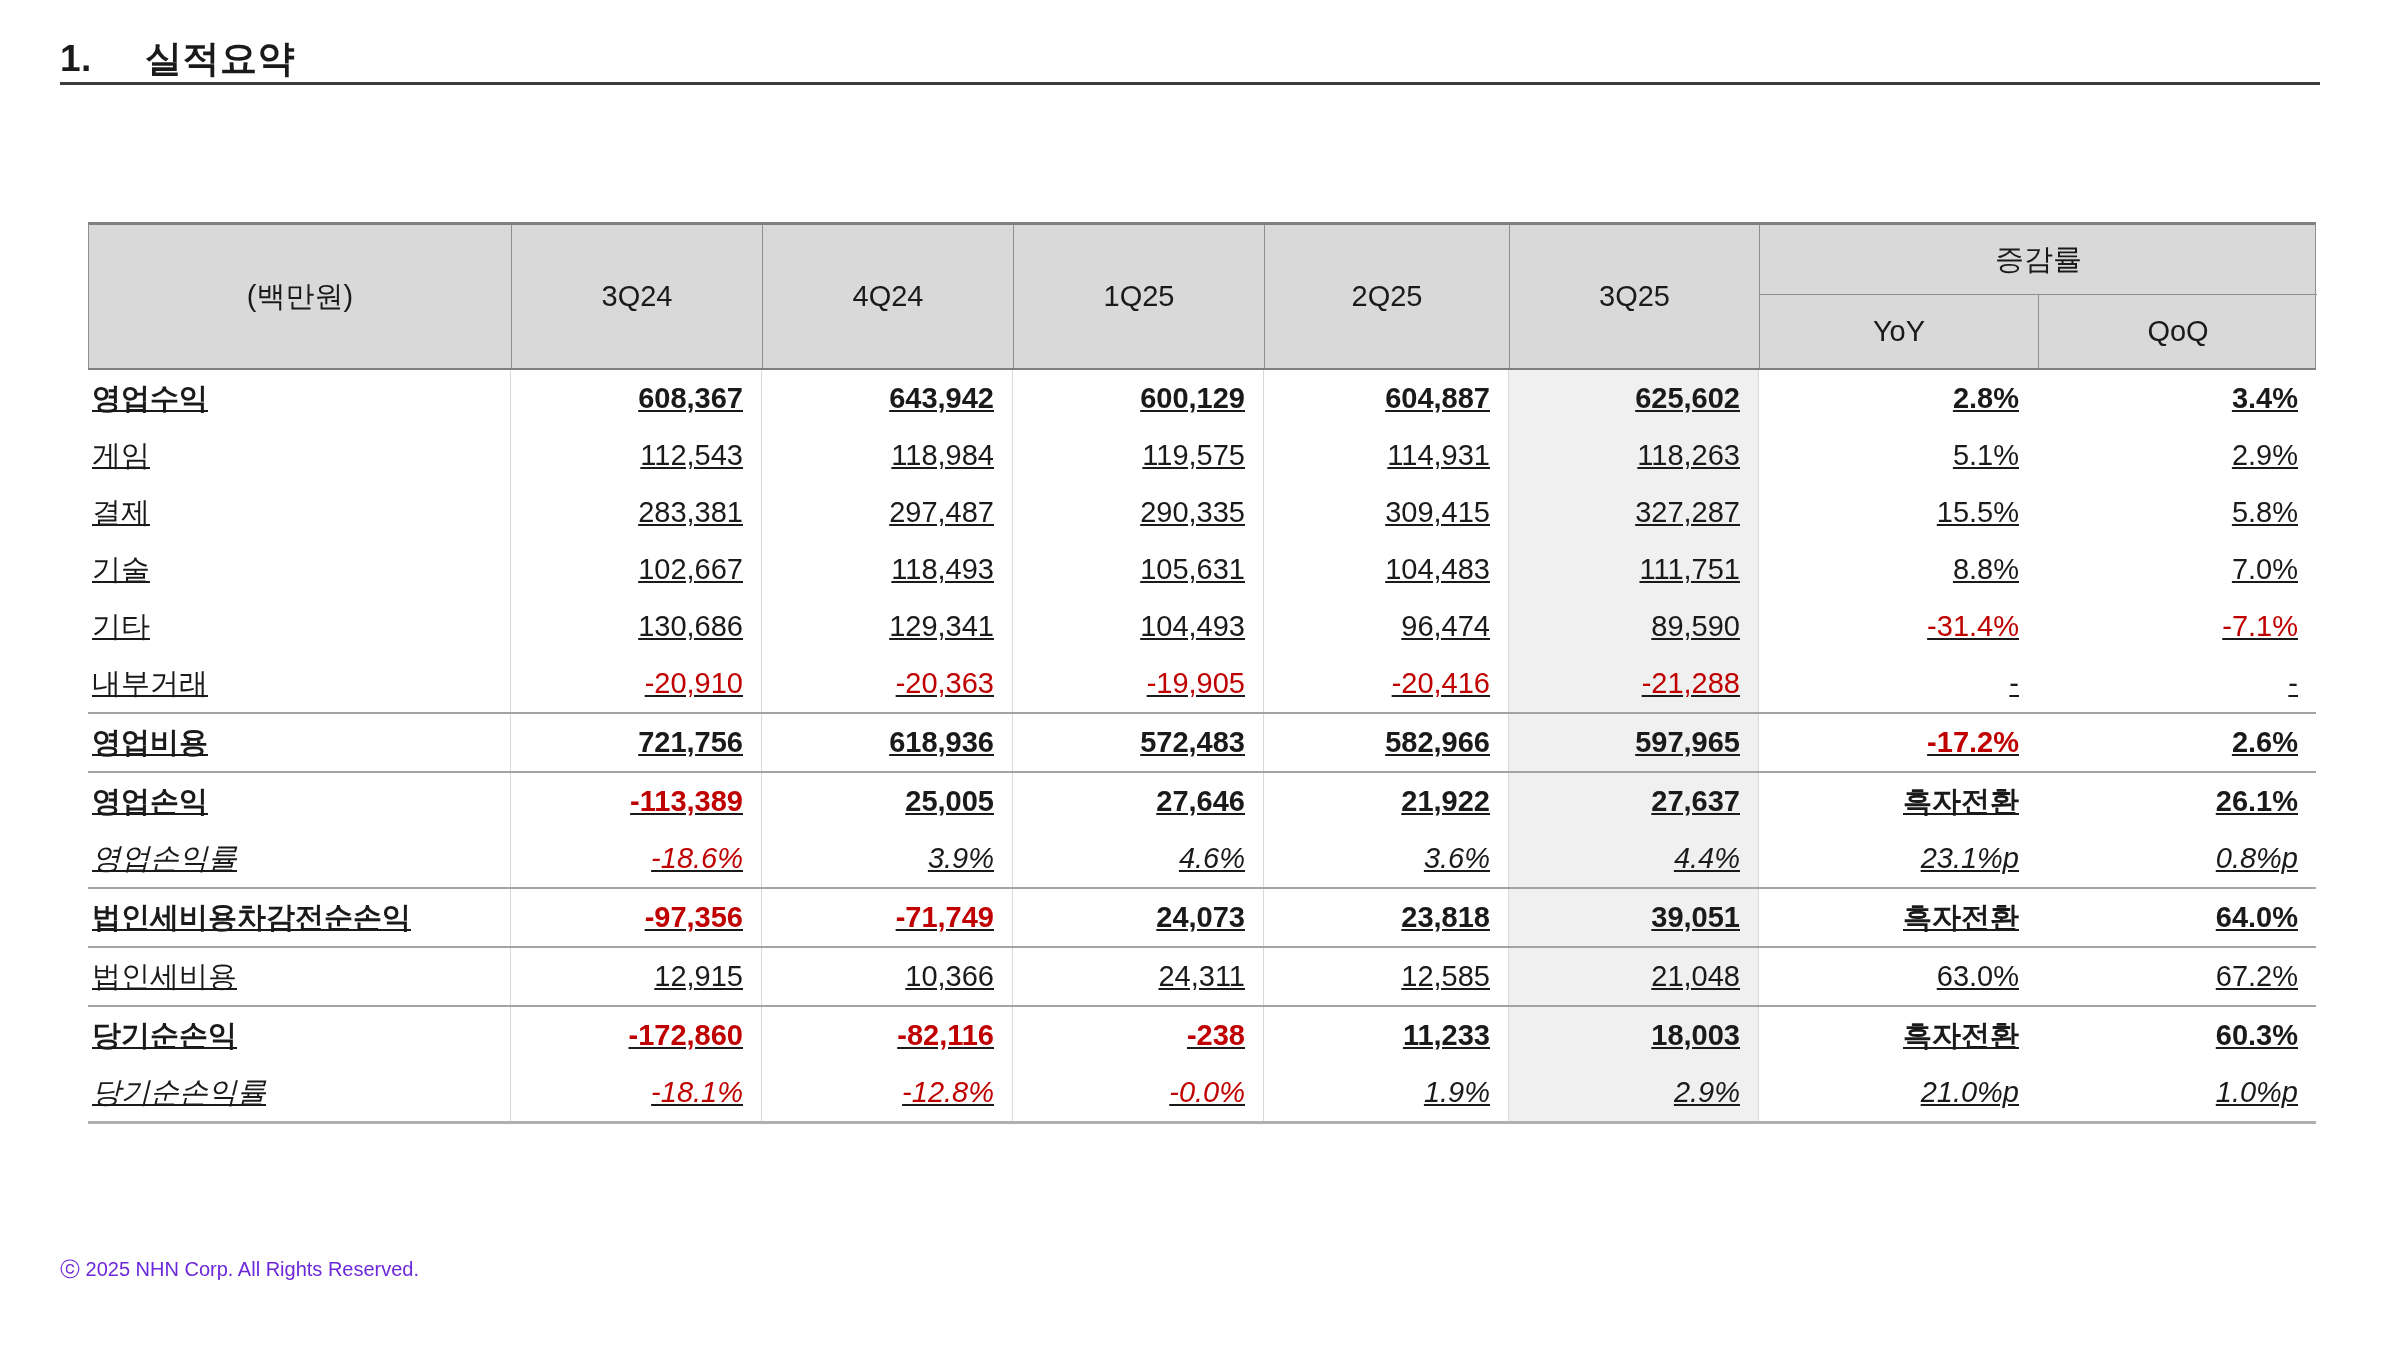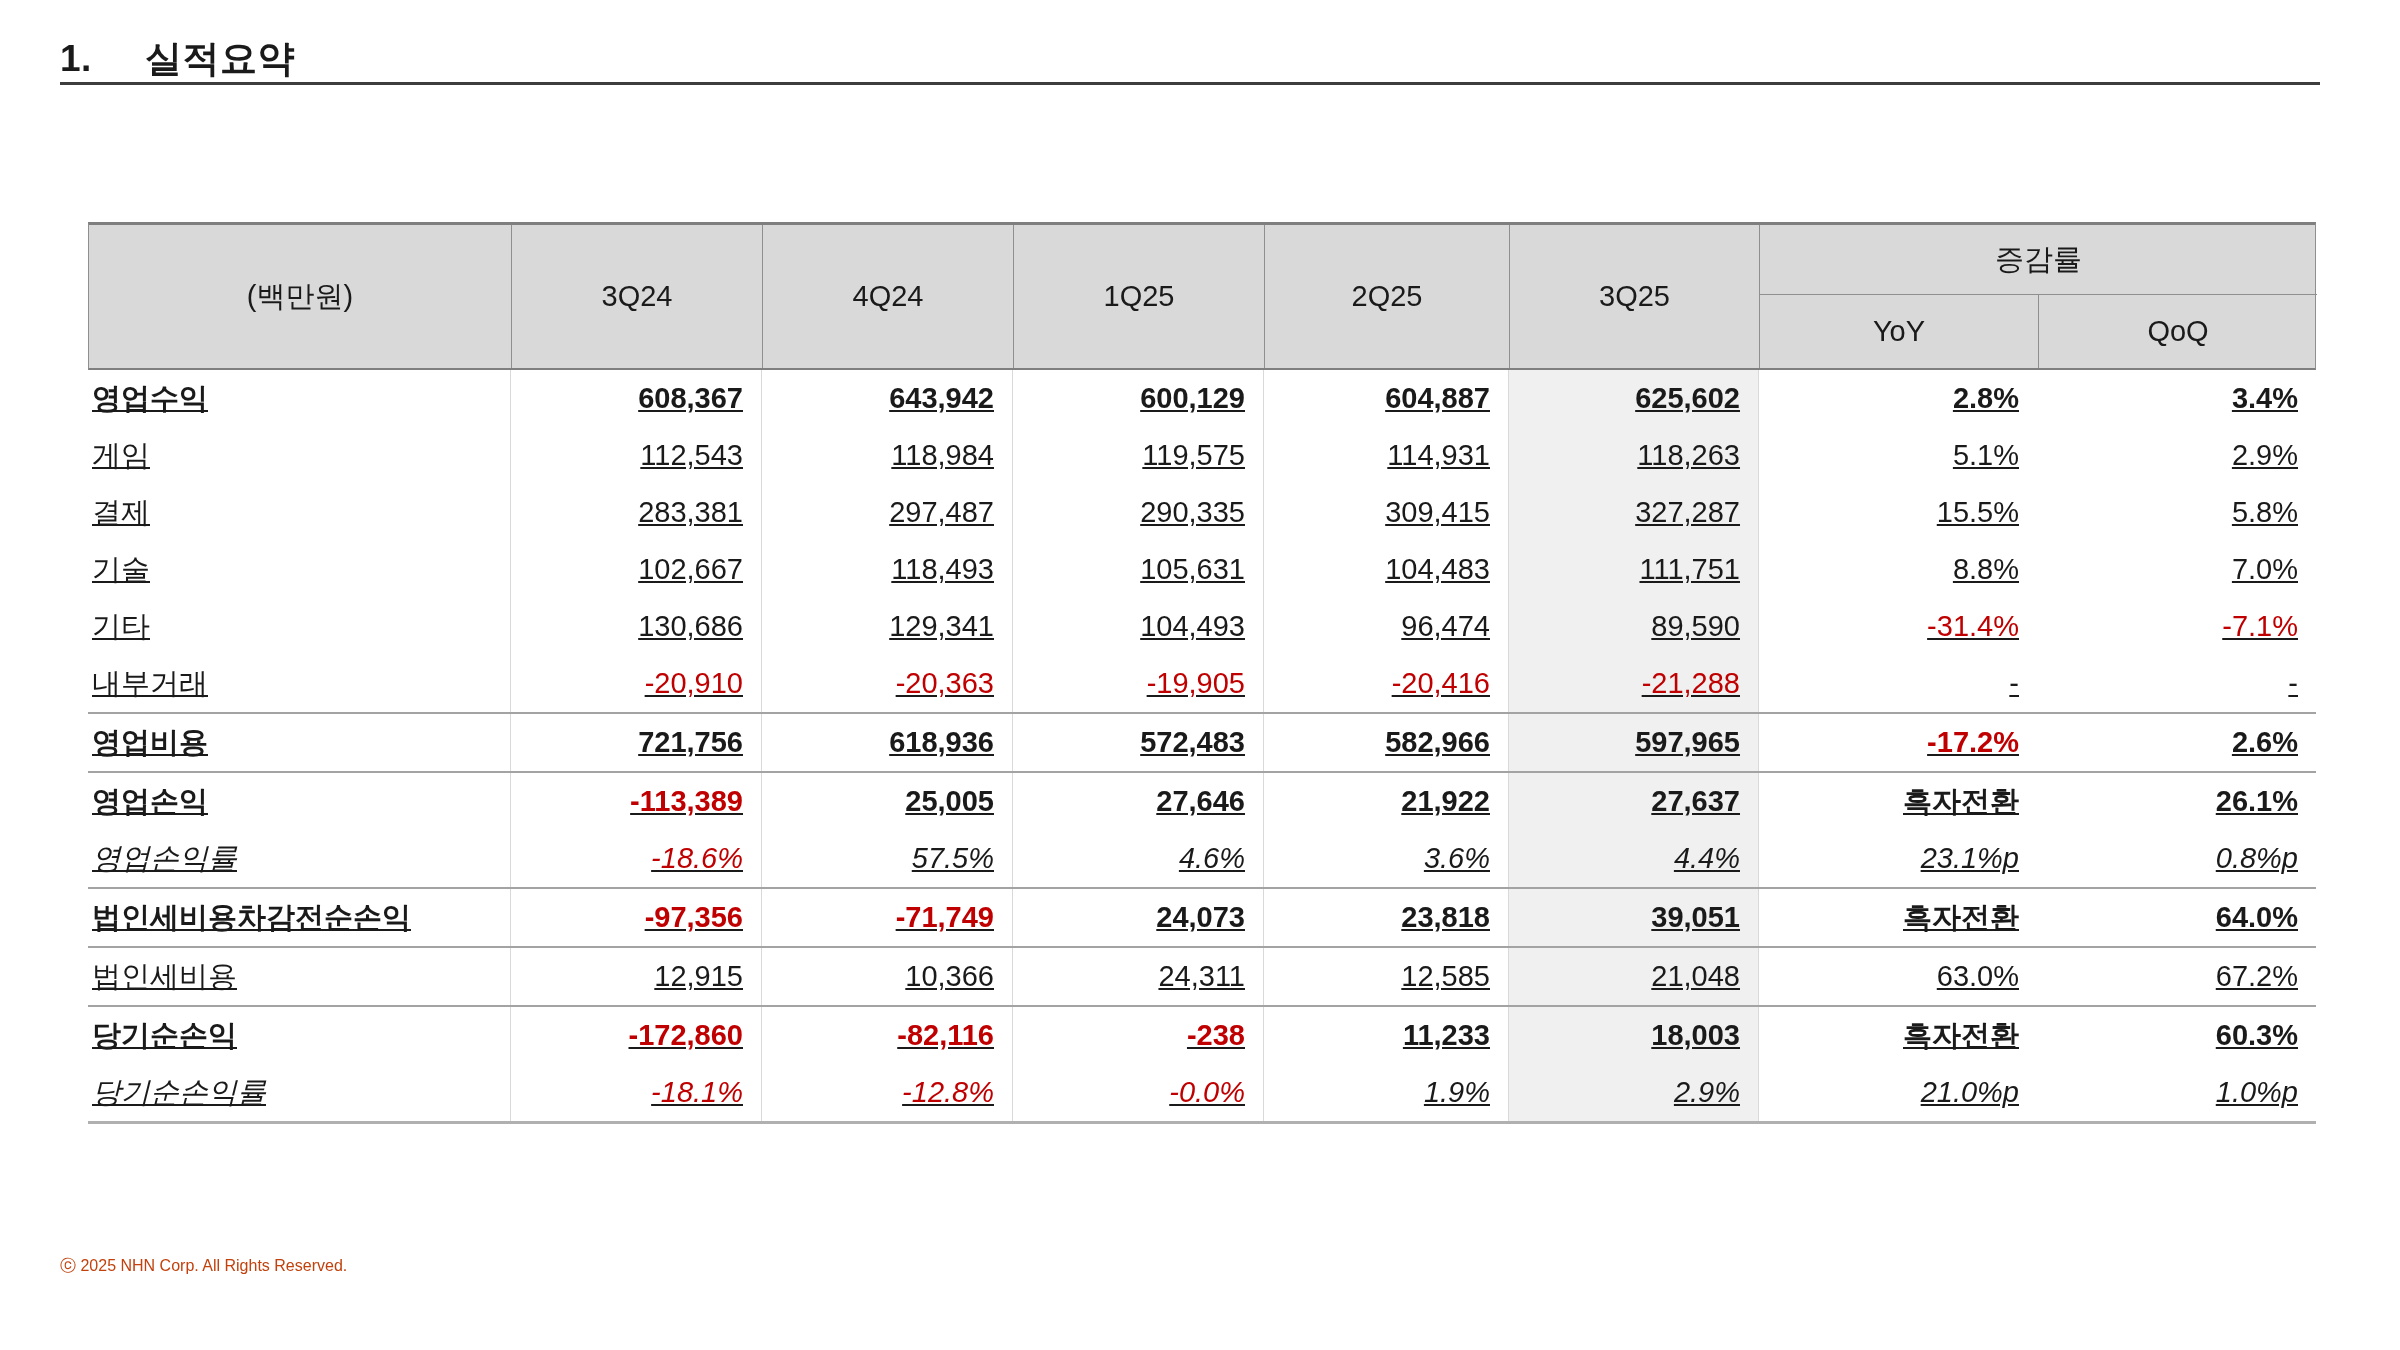--- a/index.html
+++ b/index.html
@@ -52,21 +52,21 @@
   .trow.bold { font-weight:700; }
   .trow.italic { font-style:italic; }
   .cell { display:flex; align-items:center; font-size:29px; }
   .label-cell { padding-left:4px; justify-content:flex-start; }
   .num-cell { justify-content:flex-end; padding-right:18px; }
   .num-cell.sep { border-left:1px solid #d9d9d9; }
   .hl { background:#f0f0f0; }
   .neg { color:#c00000; }
 
   
-  .footer { position:absolute; left:60px; top:1256px; font-size:16px; color:#c2410c; }
+  .footer { position:absolute; left:60px; top:1256px; font-size:20px; color:#6d28d9; }
 </style>
 </head>
 <body>
 
 <div class="title">
   <span class="num">1.</span><span>실적요약</span>
 </div>
 <div class="title-rule"></div>
 
 <div class="table">
@@ -158,21 +158,21 @@
         <div class="cell num-cell sep">25,005</div>
         <div class="cell num-cell sep">27,646</div>
         <div class="cell num-cell sep">21,922</div>
         <div class="cell num-cell sep hl">27,637</div>
         <div class="cell num-cell sep">흑자전환</div>
         <div class="cell num-cell">26.1%</div>
       </div>
       <div class="trow italic divider">
         <div class="cell label-cell">영업손익률</div>
         <div class="cell num-cell sep neg">-18.6%</div>
-        <div class="cell num-cell sep">57.5%</div>
+        <div class="cell num-cell sep">3.9%</div>
         <div class="cell num-cell sep">4.6%</div>
         <div class="cell num-cell sep">3.6%</div>
         <div class="cell num-cell sep hl">4.4%</div>
         <div class="cell num-cell sep">23.1%p</div>
         <div class="cell num-cell">0.8%p</div>
       </div>
       <div class="trow bold divider">
         <div class="cell label-cell">법인세비용차감전순손익</div>
         <div class="cell num-cell sep neg">-97,356</div>
         <div class="cell num-cell sep neg">-71,749</div>

